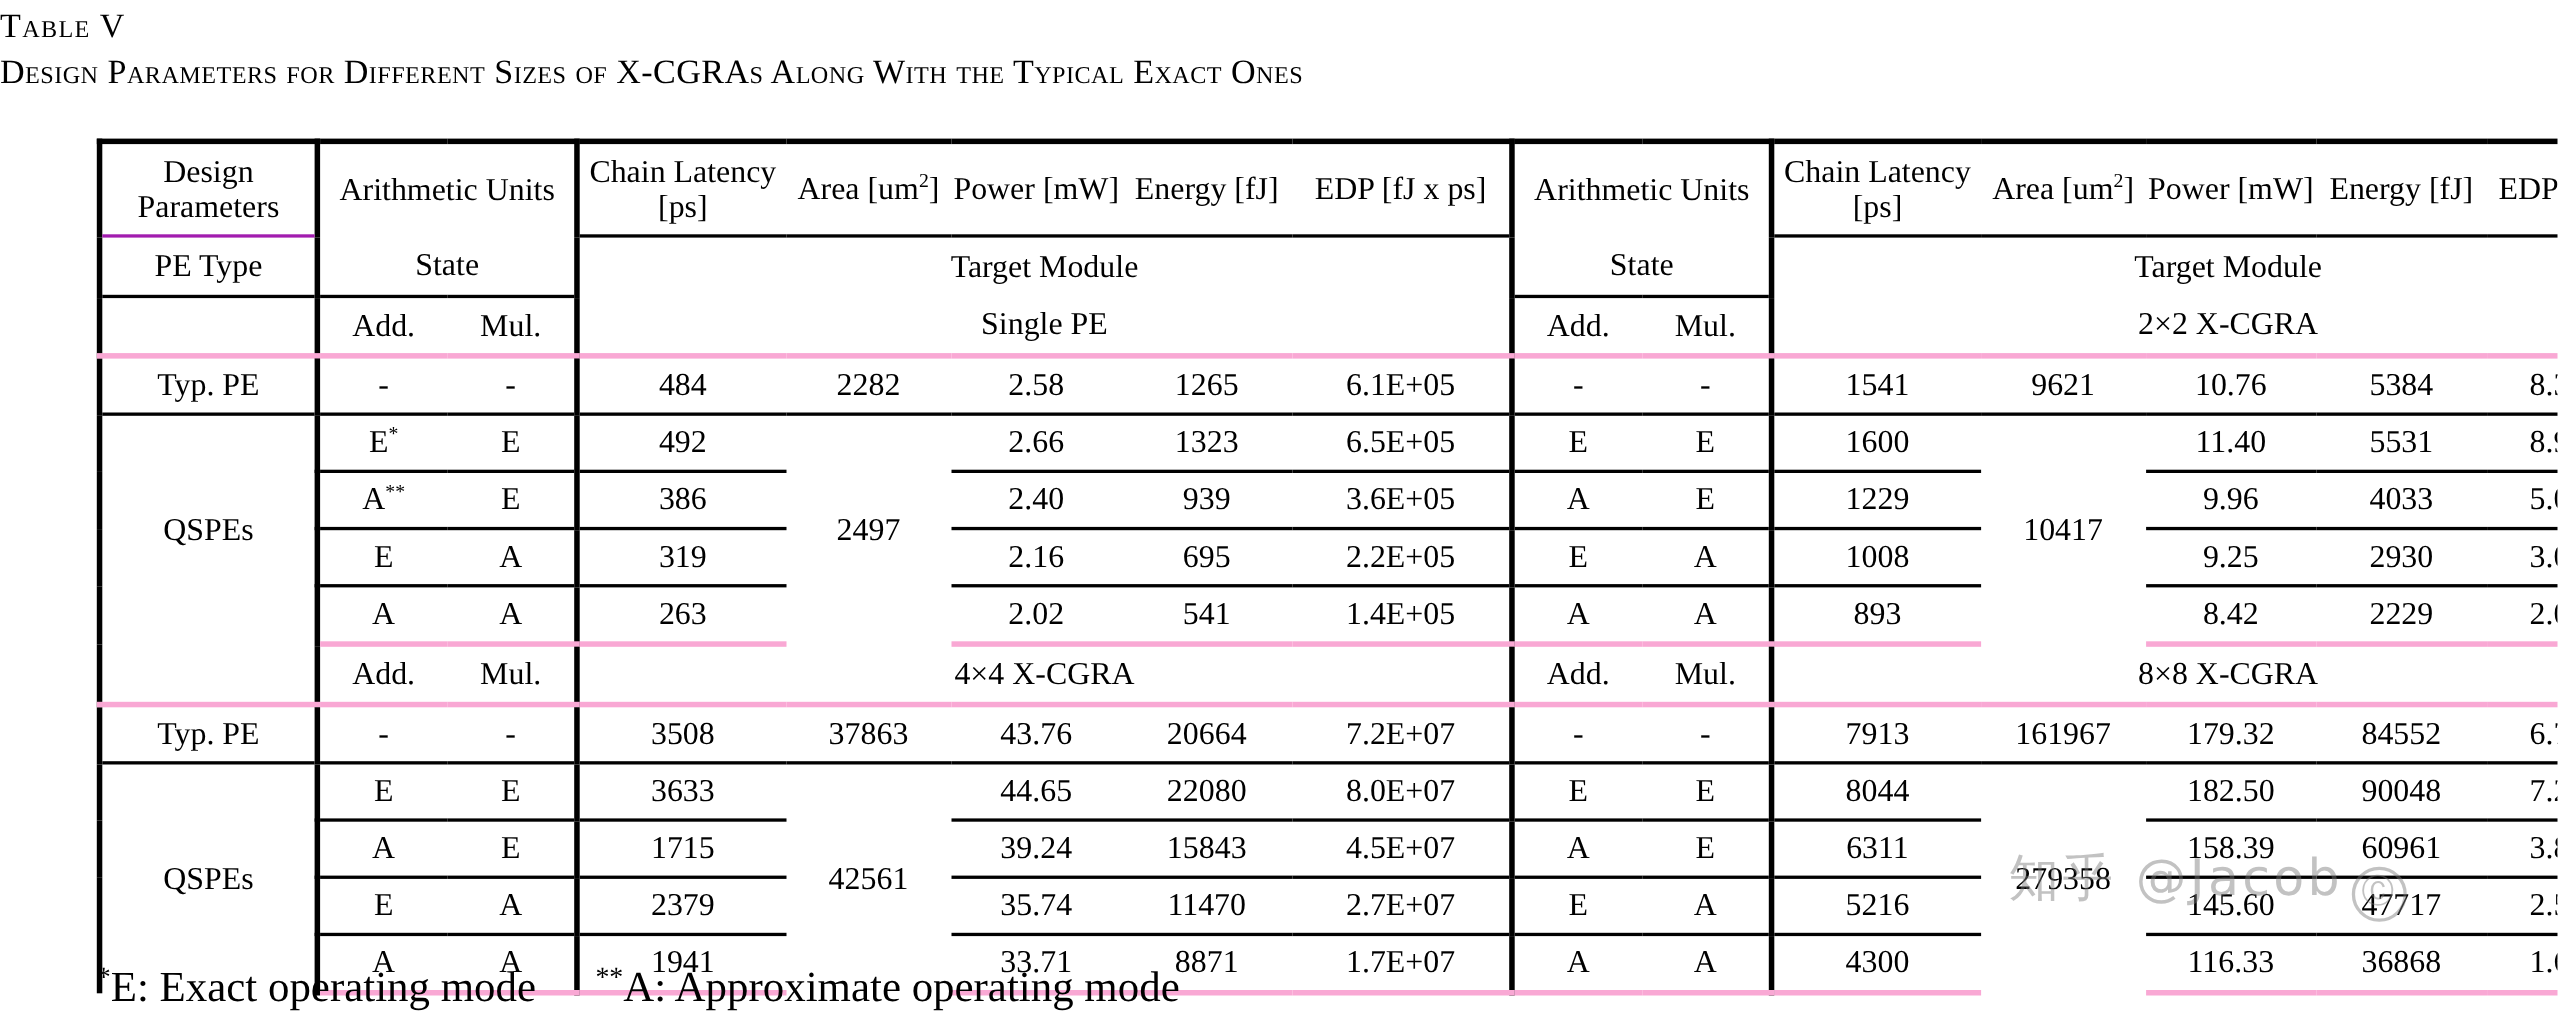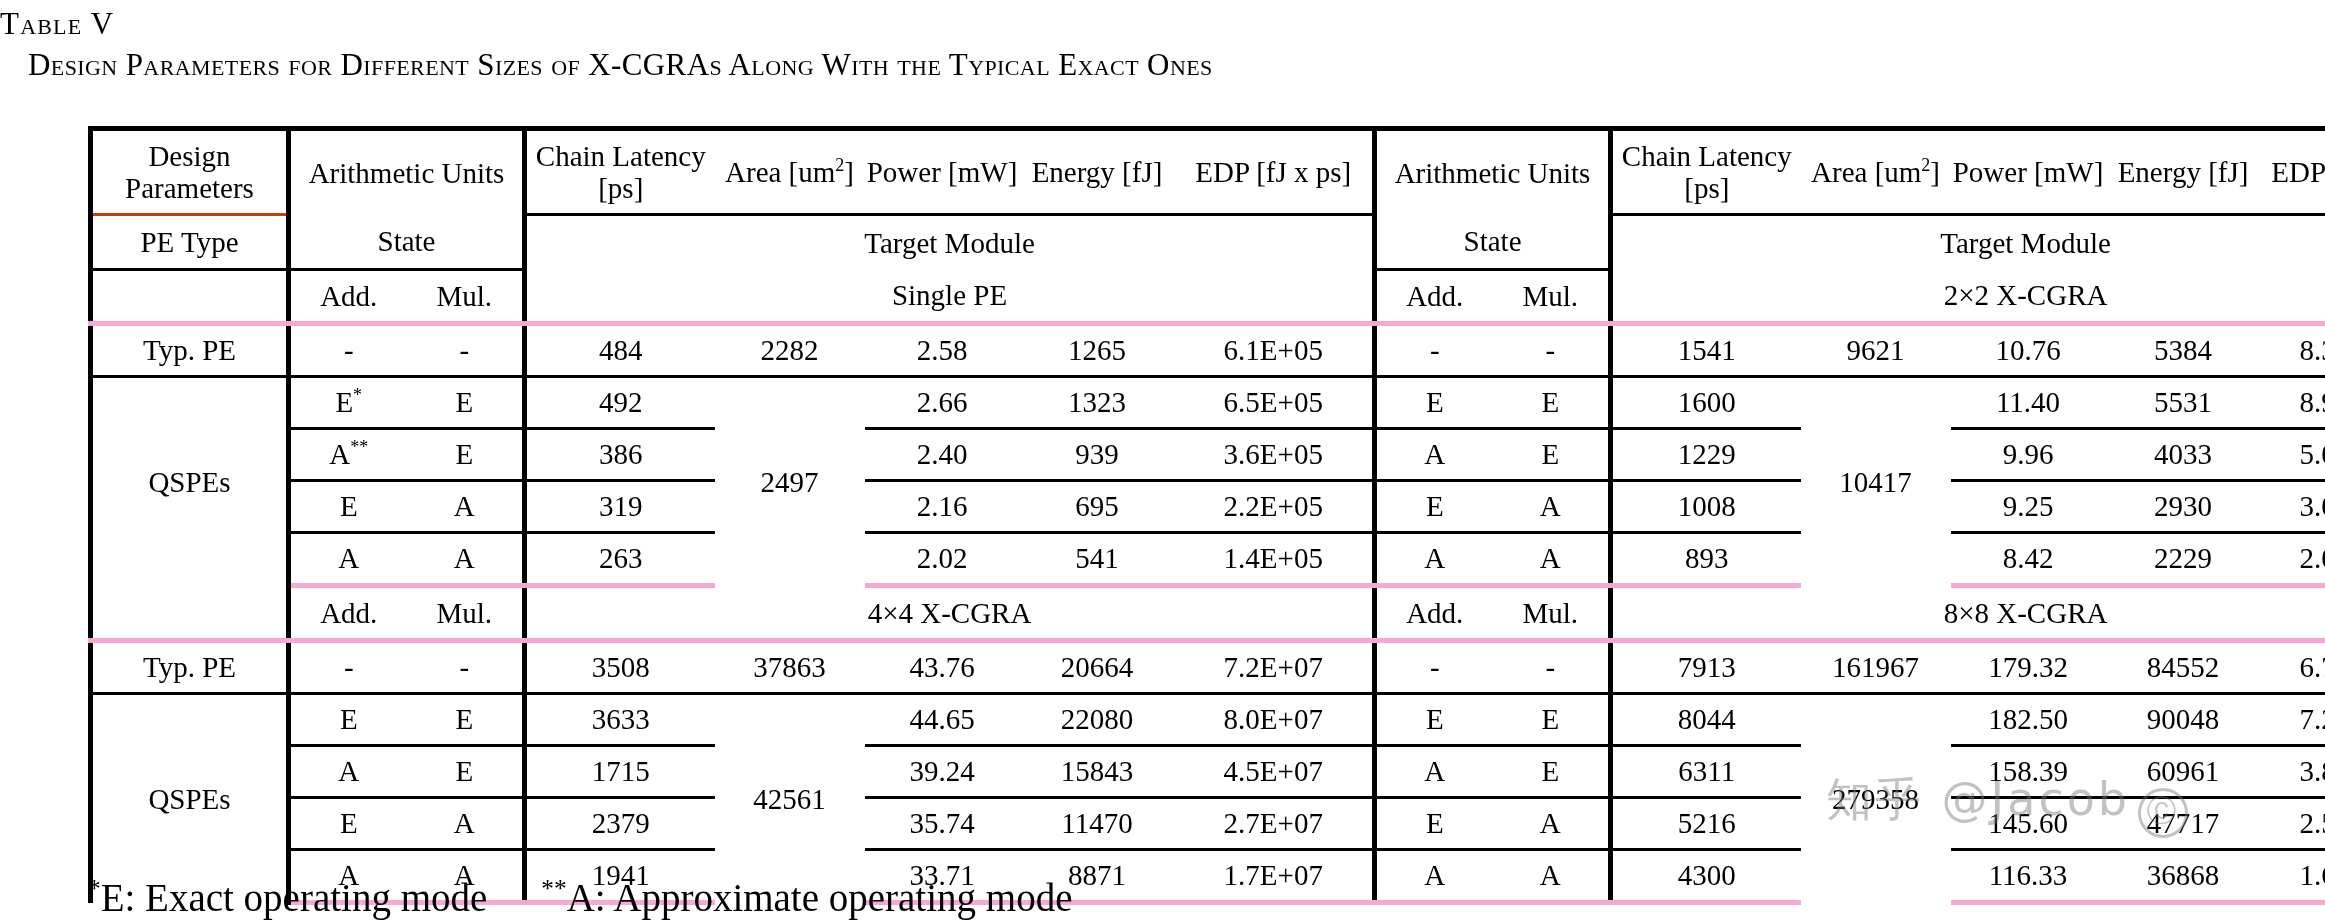--- a/index.html
+++ b/index.html
@@ -18,21 +18,20 @@
   .tbl-num{
     font-size:31px;letter-spacing:1.2px;
     font-variant:small-caps;
     line-height:1.18;
   }
   .tbl-caption{
     font-size:31px;letter-spacing:0.4px;
     font-variant:small-caps;
     line-height:1.3;
     margin-top:2px;
-    margin-left:28px;
   }
 
   
   .tblwrap{position:absolute;left:88px;top:126px;width:2150px;}
   table.main{
     border-collapse:collapse;
     table-layout:fixed;
     width:2150px;
     font-size:29px;
   }
@@ -160,21 +159,21 @@
         </td>
         <td class="tb-thick hdr-reg">
           <div>Energy [fJ]</div>
         </td>
         <td class="tb-thick br hdr-reg">
           <div>EDP [fJ x ps]</div>
         </td>
       </tr>
 
       <tr class="r-head2">
-        <td class="bl br bb-thin hdr-bold" style="border-top:3px solid #c2410c;">
+        <td class="bl br bb-thin hdr-bold" style="border-top:3px solid #a21caf;">
           <div>PE Type</div>
         </td>
         <td class="br hdr-bold" colspan="2">
           <div>State</div>
         </td>
         <td class="br hdr-bold" colspan="5" style="border-top:3px solid #000;">
           <div>Target Module</div>
         </td>
         <td class="br hdr-bold" colspan="2">
           <div>State</div>

